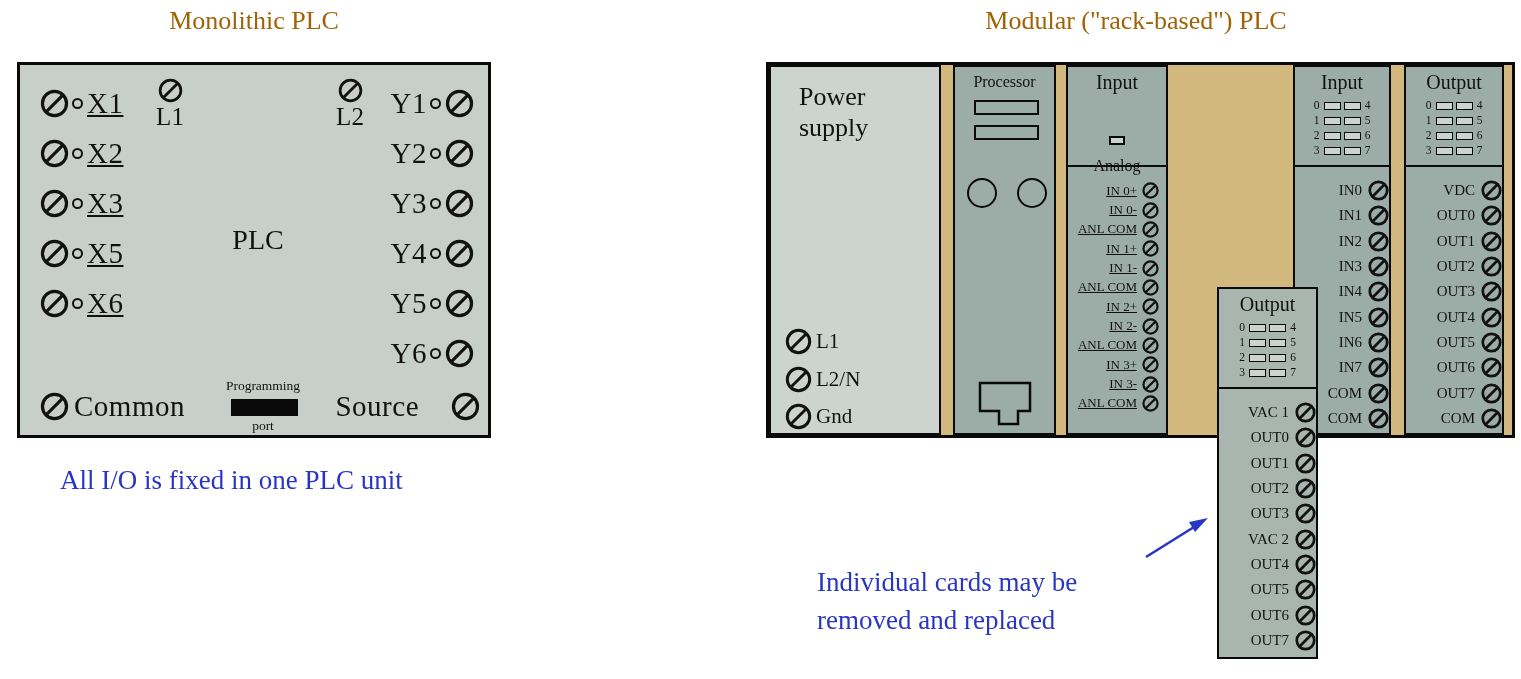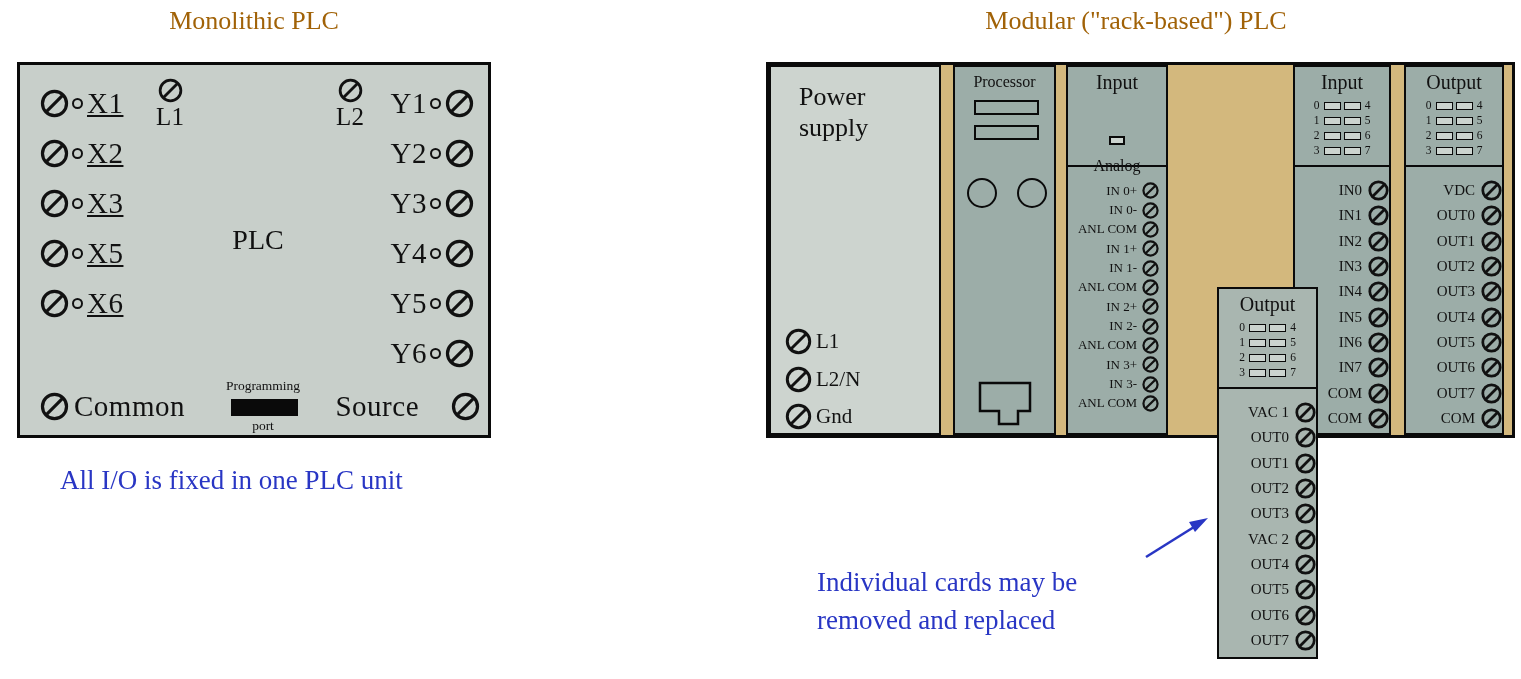--- a/index.html
+++ b/index.html
@@ -32,21 +32,21 @@
   #rack{left:766px;top:62px;width:749px;height:376px;background:var(--tan);
         border:3px solid #0a0a0a;box-sizing:border-box;}
   .card{position:absolute;top:0;height:370px;background:var(--card);
         border:2px solid #0a0a0a;box-sizing:border-box;}
   .card-head{position:relative;height:100px;border-bottom:2px solid #0a0a0a;box-sizing:border-box;}
   .card-header-label{font-size:20px;padding-top:4px;text-align:center;}
   .proc-label{font-size:16px;padding-top:6px;text-align:center;}
   .sub-label{font-size:16px;text-align:center;margin-top:12px;}
   .trow{display:flex;align-items:center;justify-content:flex-end;}
   .trow-a{height:19.35px;gap:5px;padding-right:7px;}
-  .trow-a .tlabel{font-size:13px;white-space:nowrap;}
+  .trow-a .tlabel{font-size:13px;white-space:nowrap;text-decoration:underline;}
   .trow-d{height:25.3px;gap:6px;padding-right:0;}
   .trow-d .tlabel{font-size:15px;white-space:nowrap;}
   .ledgrid{margin-top:4px;}
   .ledrow{display:flex;align-items:center;justify-content:center;height:15px;gap:3px;}
   .led-digit{font-size:11.5px;width:8px;text-align:center;line-height:1;}
   .led-box{display:inline-block;width:17px;height:8px;border:1.8px solid #0a0a0a;
            background:var(--ledfill);box-sizing:border-box;}
   .led-single{width:16px;height:9px;border:2px solid #0a0a0a;background:var(--ledfill);
               box-sizing:border-box;margin:42px auto 0 auto;}
   .slot{position:absolute;left:19px;width:65px;height:15px;border:2px solid #0a0a0a;

